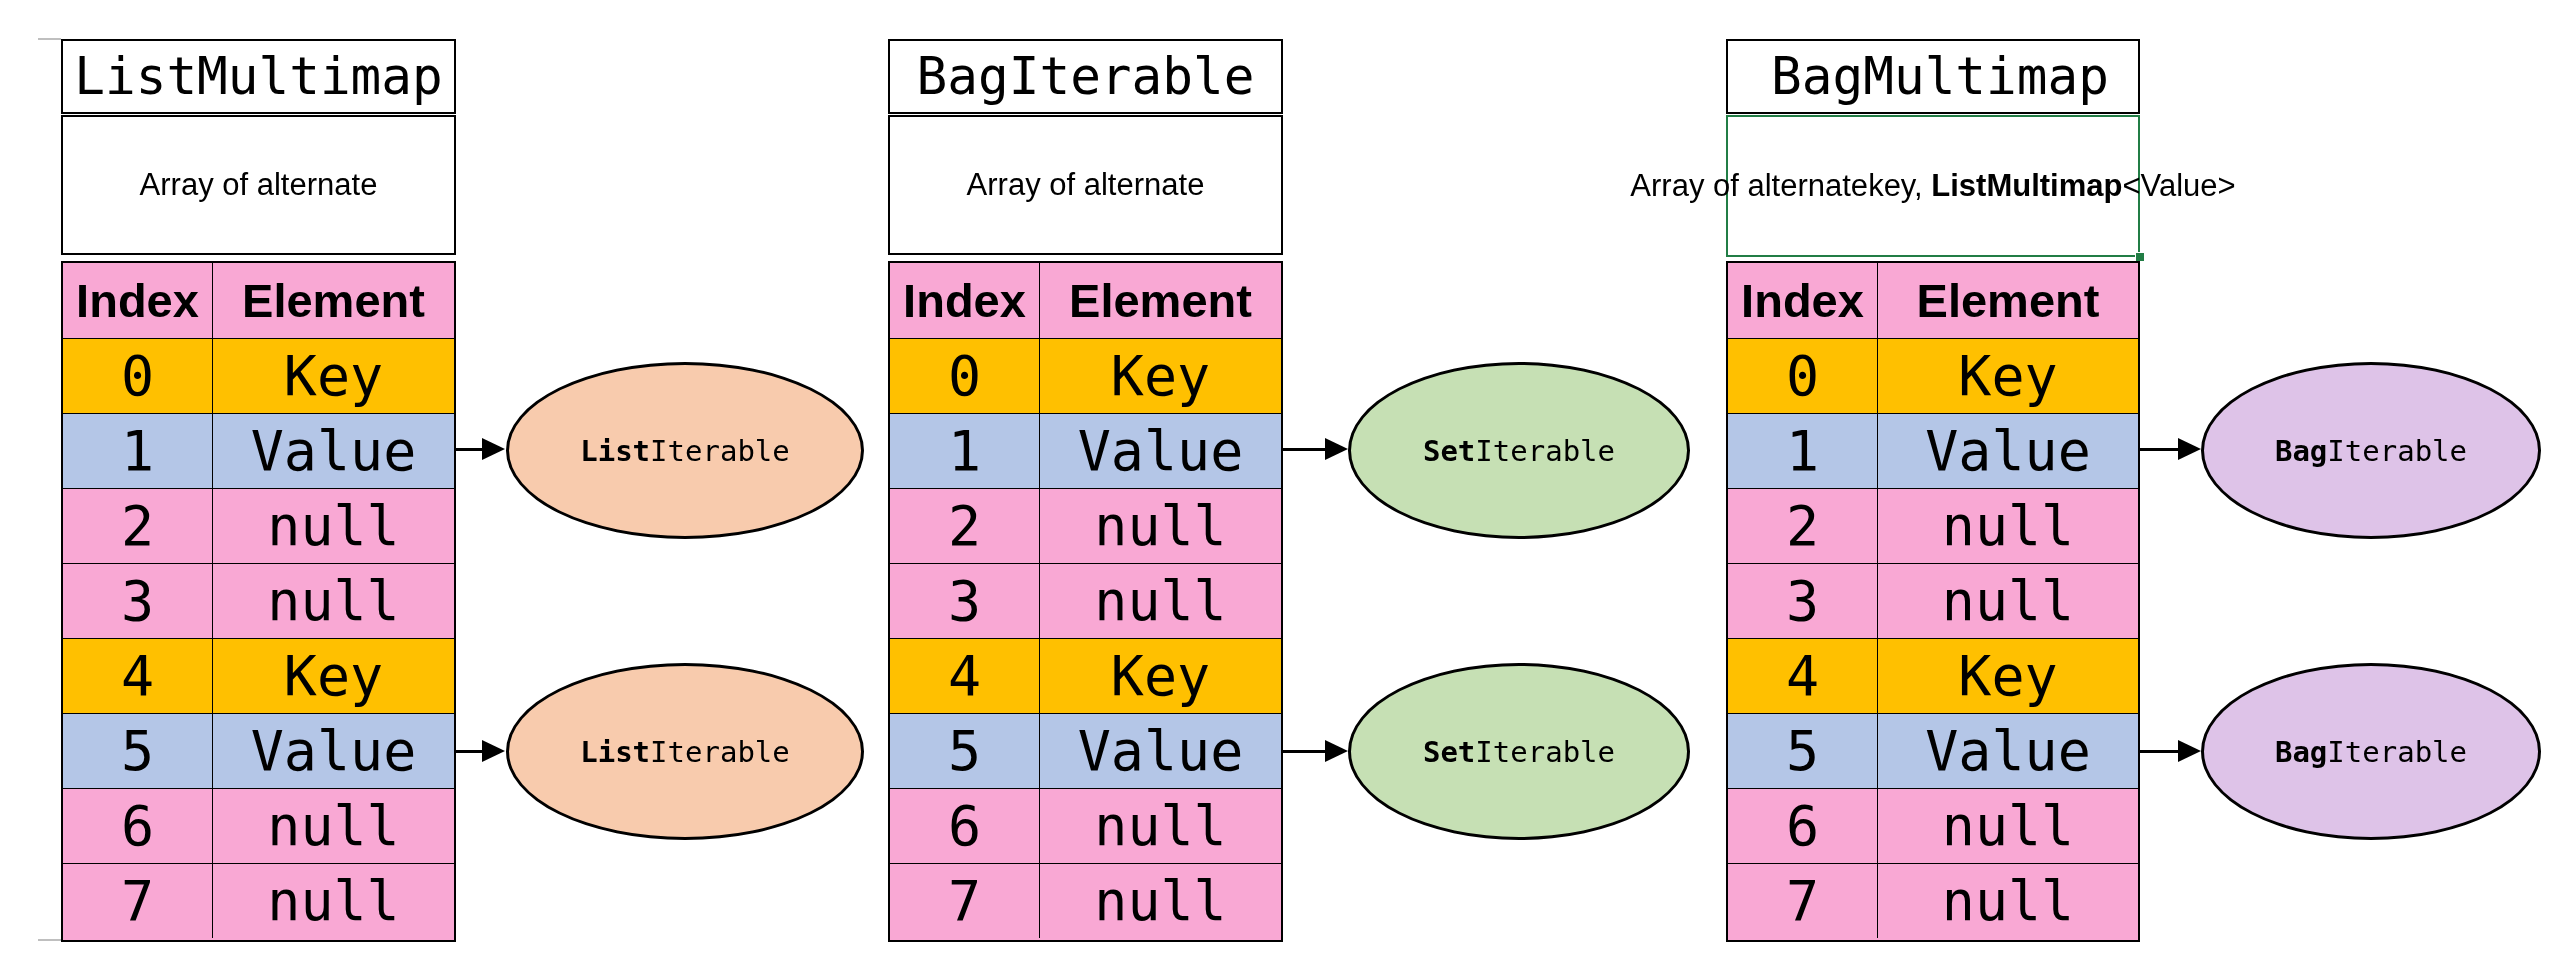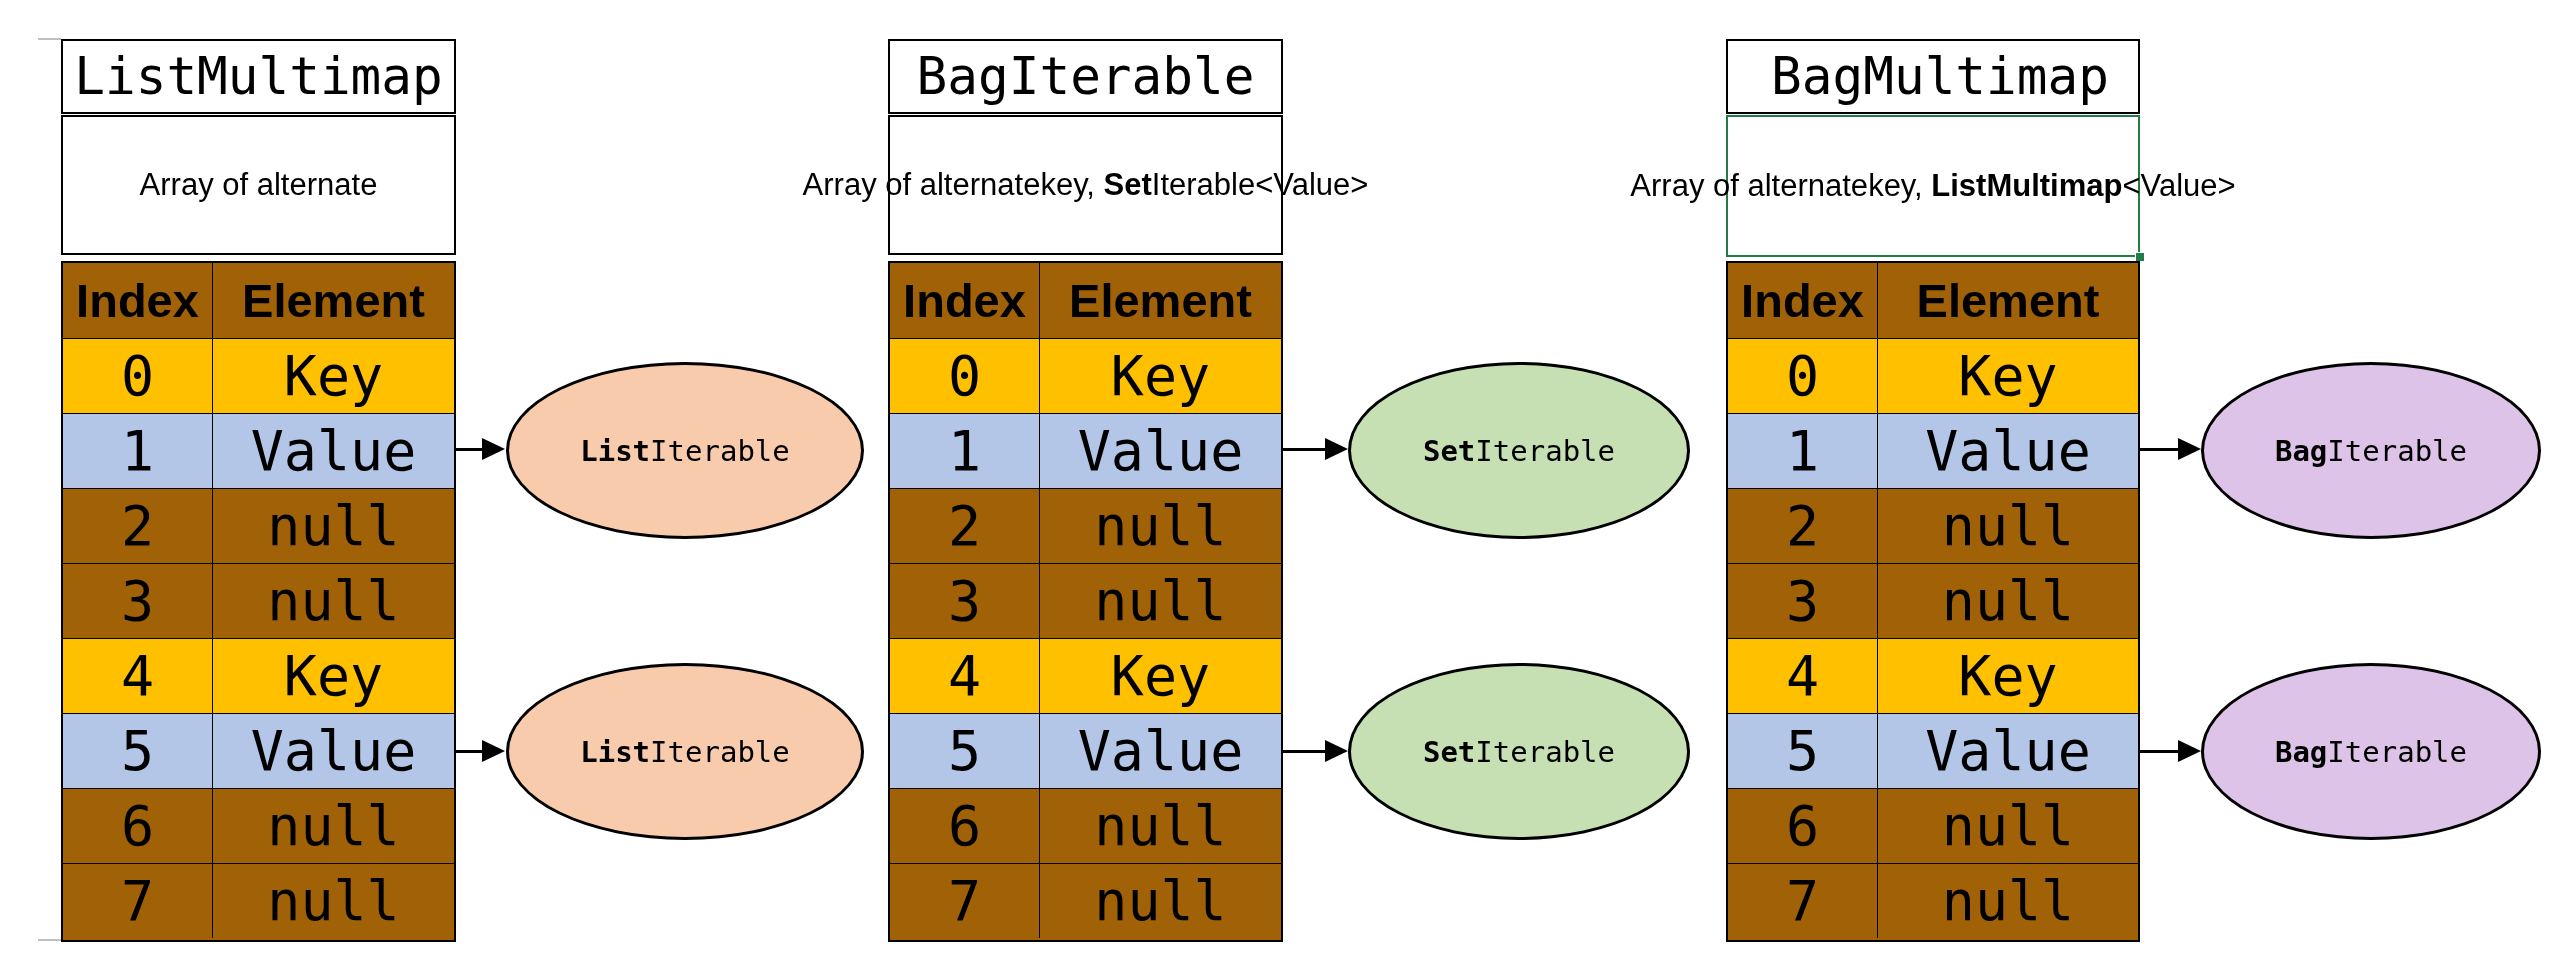--- a/index.html
+++ b/index.html
@@ -4,21 +4,21 @@
 <style>
   html,body{margin:0;padding:0;background:#ffffff;}
   #canvas{position:relative;width:2576px;height:978px;background:#ffffff;overflow:hidden;
           font-family:"Liberation Sans",sans-serif;color:#000;}
   .abs{position:absolute;box-sizing:border-box;text-align:right;}
   .box{border:2.2px solid #000;background:#fff;display:flex;align-items:center;justify-content:center;}
   .title-box{font-family:"DejaVu Sans Mono",monospace;font-size:51px;line-height:1;}
   .desc-box{font-size:31px;line-height:42px;text-align:center;}
   .desc-box .line{white-space:pre;}
   .sel{border:2.9px solid #217D45;}
-  .tbl{border:2.2px solid #000;background:#a16207;overflow:hidden;}
+  .tbl{border:2.2px solid #000;background:#f9a8d4;overflow:hidden;}
   .tr{display:flex;height:75px;border-top:1.5px solid #000;box-sizing:border-box;}
   .tr.first{height:75px;border-top:none;}
   .td{display:flex;align-items:center;justify-content:center;box-sizing:border-box;overflow:hidden;}
   .ti{width:150px;border-right:1.5px solid #000;}
   .te{flex:1;}
   .th .td{font-family:"Liberation Sans",sans-serif;font-weight:bold;font-size:47px;}
   .dr .td{font-family:"DejaVu Sans Mono",monospace;font-size:55px;}
   .ellipse{border:3.7px solid #000;border-radius:50%;display:flex;align-items:center;justify-content:center;
            font-family:"DejaVu Sans Mono",monospace;font-size:29px;white-space:pre;}
   .b{font-weight:bold;}
@@ -93,21 +93,20 @@
   <div class="abs ellipse" style="left: 506px; top: 663px; width: 358px; height: 177px; background-color: rgb(248, 203, 173);">
     <span class="b">List</span><span>Iterable</span>
   </div>
 
   <div class="abs box title-box" style="left:888px;top:39px;width:395px;height:75px;">
     <span>BagIterable</span>
   </div>
 
   <div class="abs box desc-box" style="left:888px;top:115px;width:395px;height:140px;">
     <div class="line">Array of alternate</div>
-    <div class="line"><span>key, </span><span class="b">Set</span><span>Iterable&lt;Value&gt;</span></div>
   </div>
 
   <div class="abs tbl" style="left:888px;top:261px;width:395px;height:681px;">
     <div class="tr th first">
       <div class="td ti">Index</div>
       <div class="td te">Element</div>
     </div>
     <div class="tr dr" style="background-color: rgb(255, 192, 0);">
       <div class="td ti">0</div>
       <div class="td te">Key</div>

